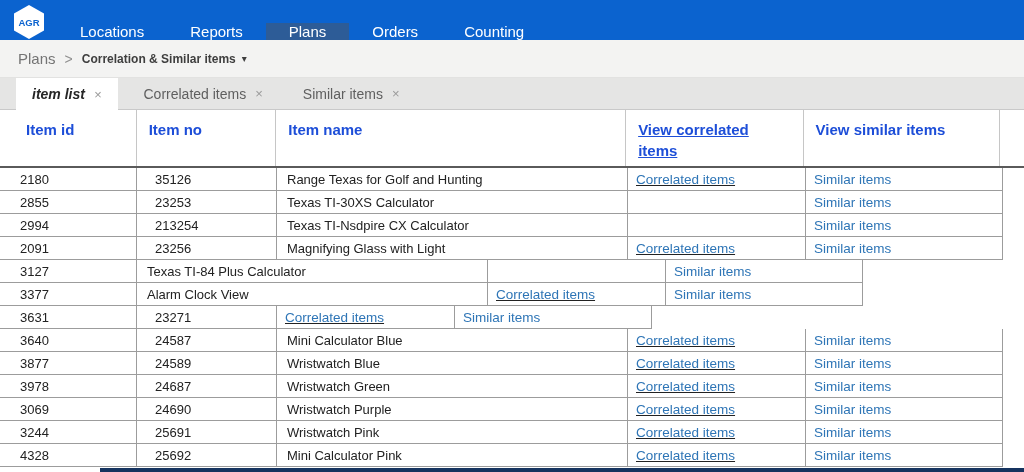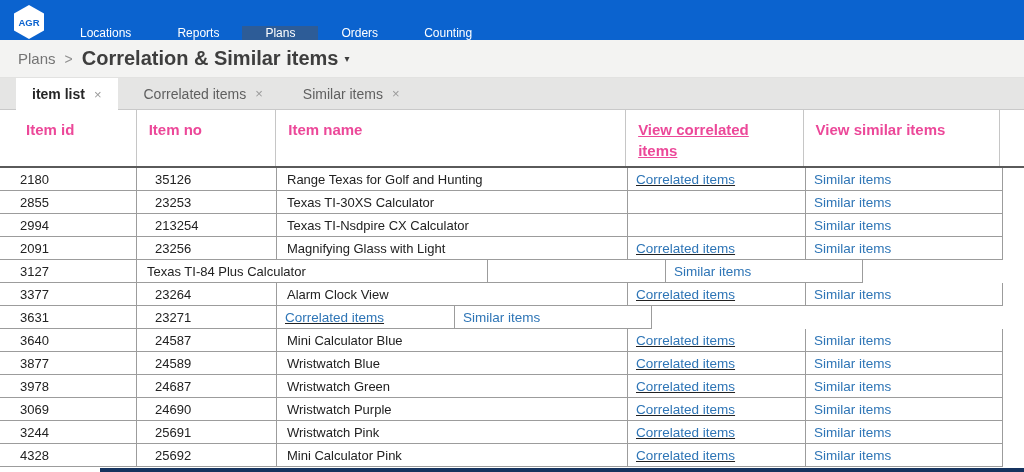--- a/index.html
+++ b/index.html
@@ -6,59 +6,60 @@
   html,body { width:1024px; height:472px; }
   body {
     position:relative; overflow:hidden; background:#fff;
     font-family:"Liberation Sans", sans-serif;
   }
 
   
   .navbar { height:40px; background:#0b63cf; display:flex; align-items:flex-end; }
   .brand-tile { width:57px; display:flex; align-items:center; justify-content:center; }
   .nav-item {
-    color:#fff; font-size:12px; display:flex; align-items:center;
+    color:#fff; font-size:15px; display:flex; align-items:center;
     padding:0 23px; cursor:pointer; white-space:nowrap;
   }
   .nav-item.active { background:#2d5c97; }
 
   
   .breadcrumb-bar {
     height:38px; background:#f3f3f2; display:flex; align-items:center;
     padding-left:18px; border-bottom:1px solid #e2e2e1; box-sizing:border-box;
   }
   .crumb-root { color:#747474; font-size:15px; }
   .crumb-sep { color:#8f8f8f; font-size:14px; margin:0 9px; }
-  .crumb-current { color:#3e3e3e; font-size:20px; font-weight:bold; }
+  .crumb-current { color:#3e3e3e; font-size:12px; font-weight:bold; }
   .crumb-caret { color:#3e3e3e; font-size:10px; margin-left:6px; }
 
   
   .tab-strip {
     height:32px; background:#e5e5e4; display:flex; align-items:stretch;
     padding-left:16px; border-bottom:1px solid #c9c9c9; box-sizing:border-box;
     position:relative;
   }
   .tab {
     display:flex; align-items:center; padding:0 14px; font-size:14px;
     color:#5f5f5f; cursor:pointer; white-space:nowrap;
   }
   .tab.active {
     background:#fff; color:#262626; font-weight:bold;
     margin-bottom:-1px; position:relative; z-index:2;
     padding:0 16px;
+    font-style:italic;
   }
   .tab-gap { width:12px; }
   .tab-close { margin-left:9px; color:#9a9a9a; font-size:13px; font-weight:normal; }
 
   
   .table { position:absolute; top:110px; left:0; right:0; bottom:0; display:flex; flex-direction:column; background:#fff; }
   .thead { display:flex; height:58px; box-sizing:border-box; border-bottom:2px solid #5a5a5a; }
   .th {
     box-sizing:border-box; padding:9px 12px 0 12px; font-size:15px; font-weight:bold;
-    color:#ec4899; border-right:1px solid #c6c6c6; line-height:1.4;
+    color:#1d4ed8; border-right:1px solid #c6c6c6; line-height:1.4;
   }
   .tbody { display:flex; flex-direction:column; }
   .tr { display:flex; height:23px; box-sizing:border-box;border-radius:9px; }
   .td {
     box-sizing:border-box; border-right:1px solid #9c9c9c; border-bottom:1px solid #9c9c9c;
     display:flex; align-items:center; font-size:13px; color:#222;
     padding:0 8px; white-space:nowrap; overflow:hidden;
   }
   .c1 { width:137px; } .c2 { width:140px; } .c3 { width:351px; }
   .c4 { width:178px;text-decoration:underline; } .c5 { width:197px; }
@@ -183,21 +184,20 @@
       
     </div>
     <div class="td c5">
       <a class="link">Similar items</a>
     </div>
     <div class="td c6"></div>
   </div>
 
   <div class="tr">
     <div class="td c1">3377</div>
-    <div class="td c2">23264</div>
     <div class="td c3">Alarm Clock View</div>
     <div class="td c4">
       <a class="link">Correlated items</a>
     </div>
     <div class="td c5">
       <a class="link">Similar items</a>
     </div>
     <div class="td c6"></div>
   </div>
 

